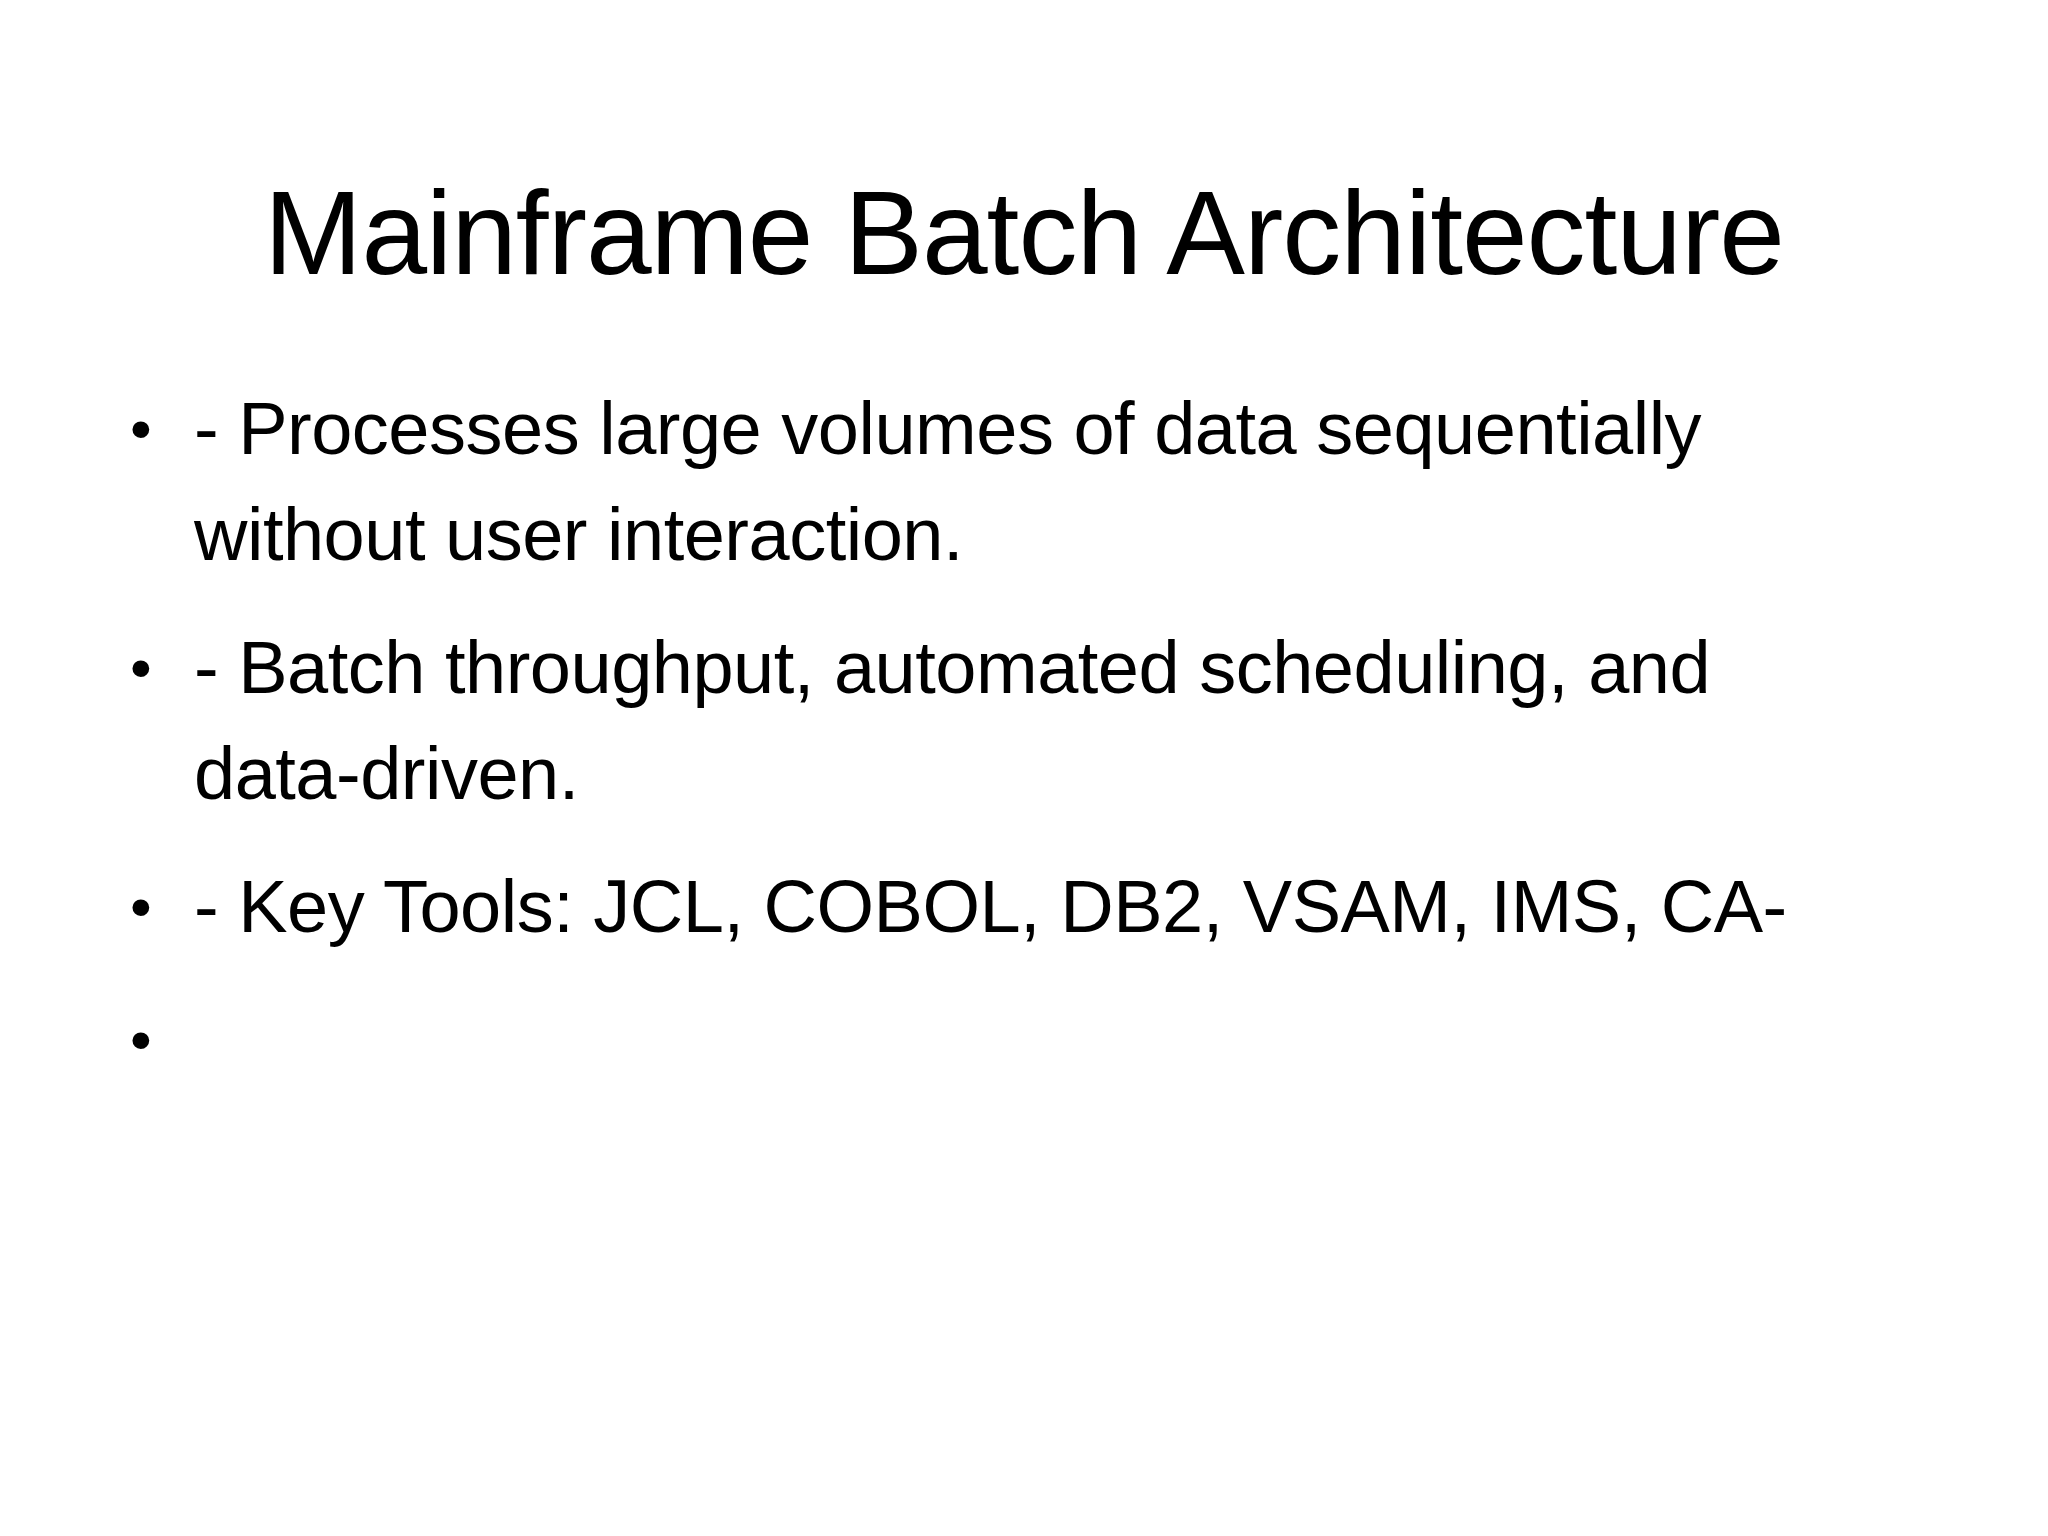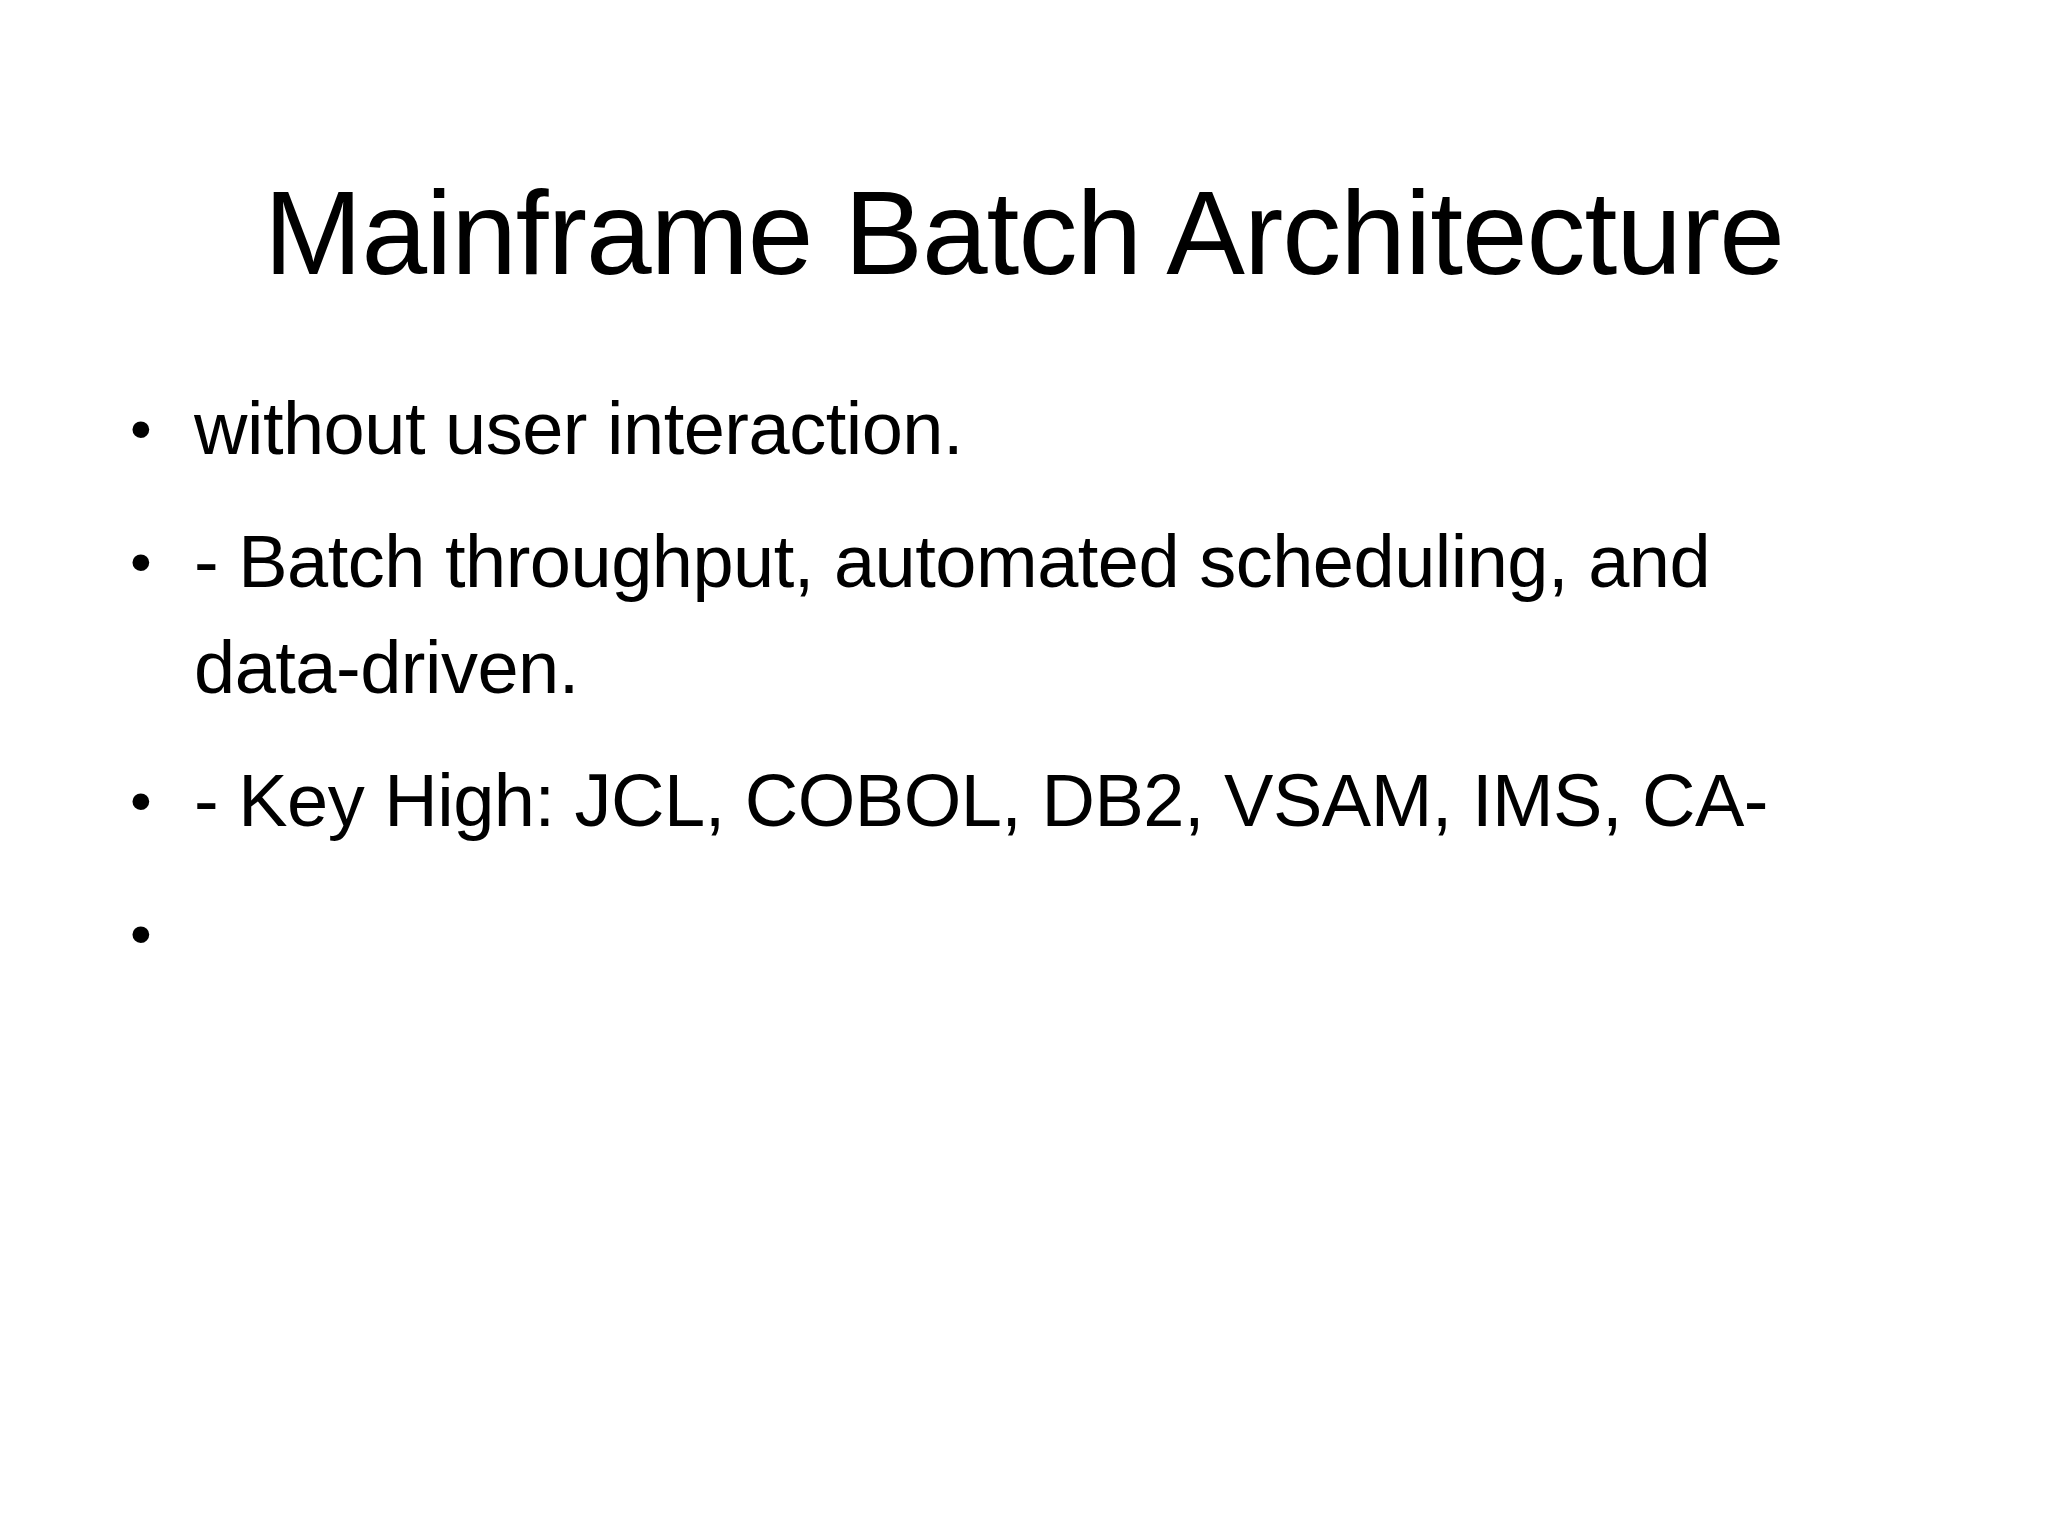--- a/index.html
+++ b/index.html
@@ -62,32 +62,33 @@
 <body style="background: rgb(255, 255, 255);">
 
 <div class="slide" style="color: rgb(0, 0, 0); padding-left: 20px;">
 
   <h1 class="slide-title">Mainframe Batch Architecture</h1>
 
   <div class="bullet-list">
 
     <div class="bullet-item">
       <span class="bullet-marker">•</span>
+      <span class="bullet-line">- Processes large volumes of data sequentially</span>
       <span class="bullet-line">without user interaction.</span>
     </div>
 
     <div class="bullet-item">
       <span class="bullet-marker">•</span>
       <span class="bullet-line">- Batch throughput, automated scheduling, and</span>
       <span class="bullet-line">data-driven.</span>
     </div>
 
     <div class="bullet-item">
       <span class="bullet-marker">•</span>
-      <span class="bullet-line">- Key High: JCL, COBOL, DB2, VSAM, IMS, CA-</span>
+      <span class="bullet-line">- Key Tools: JCL, COBOL, DB2, VSAM, IMS, CA-</span>
     </div>
 
     <div class="bullet-item">
       <span class="bullet-marker">•</span>
     </div>
 
   </div>
 </div>
 
 </body></html>

